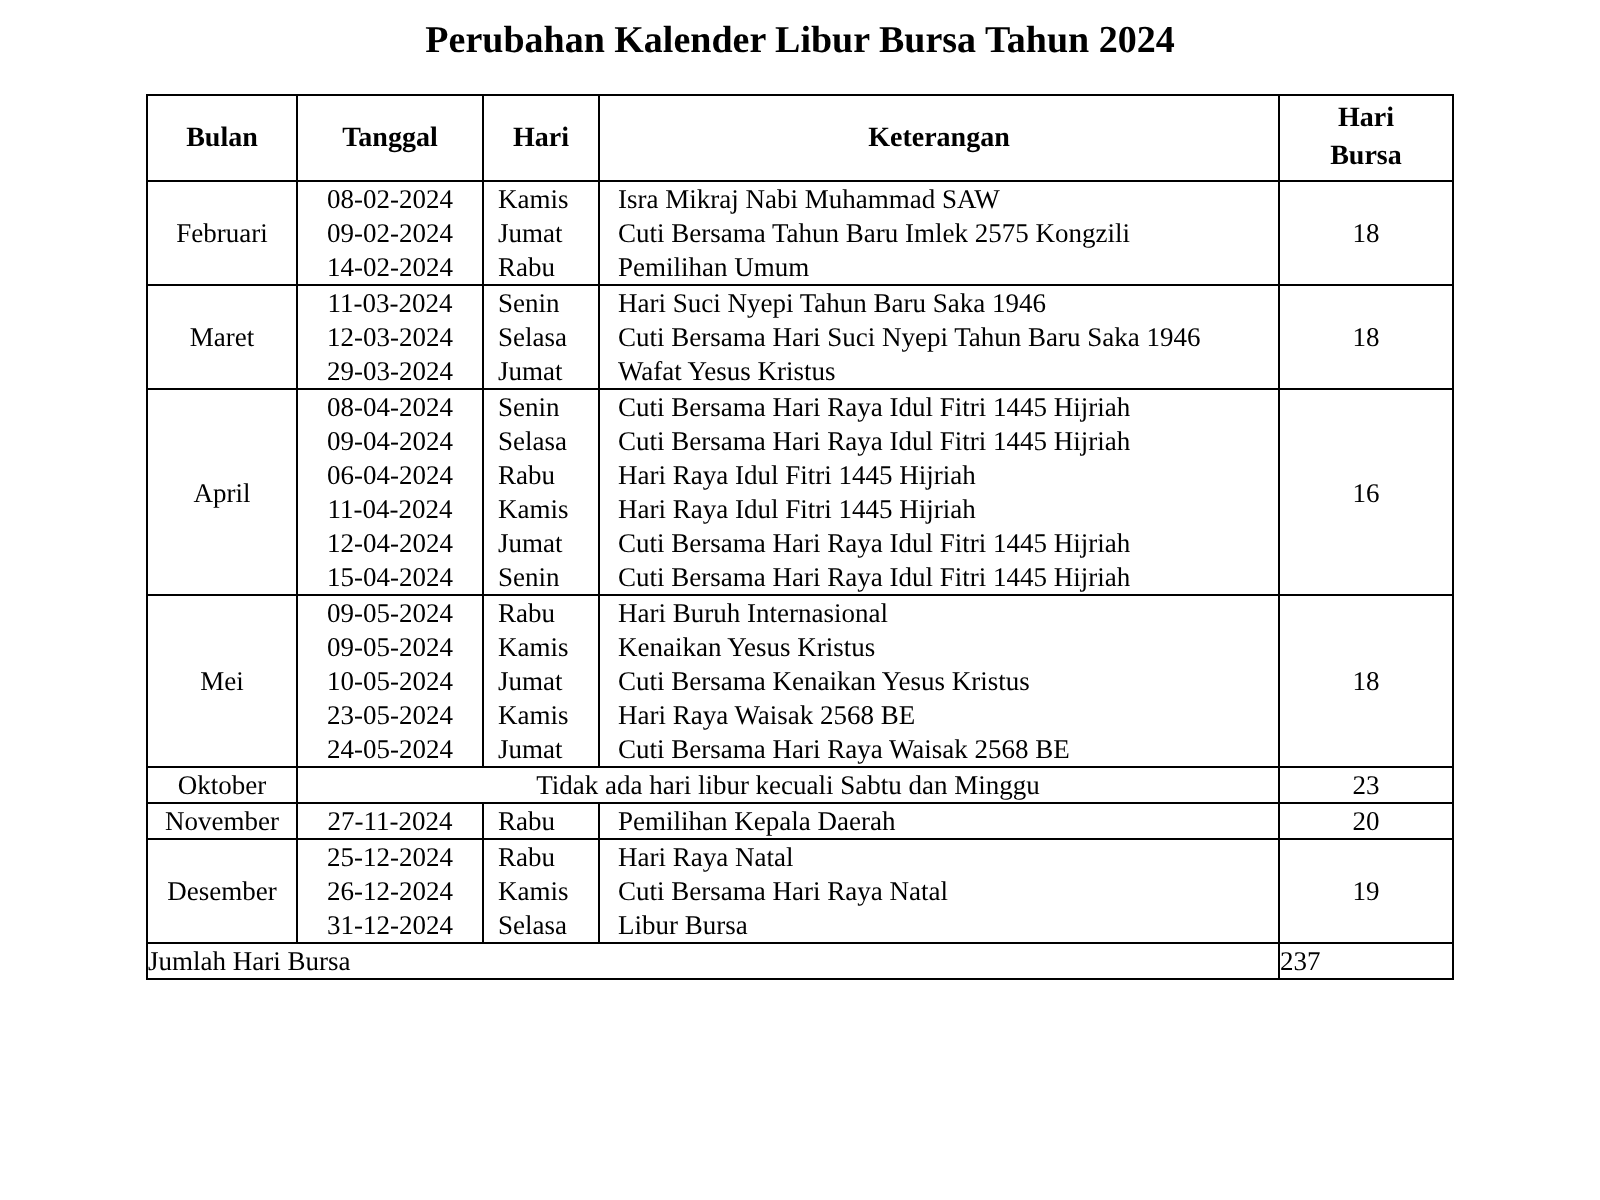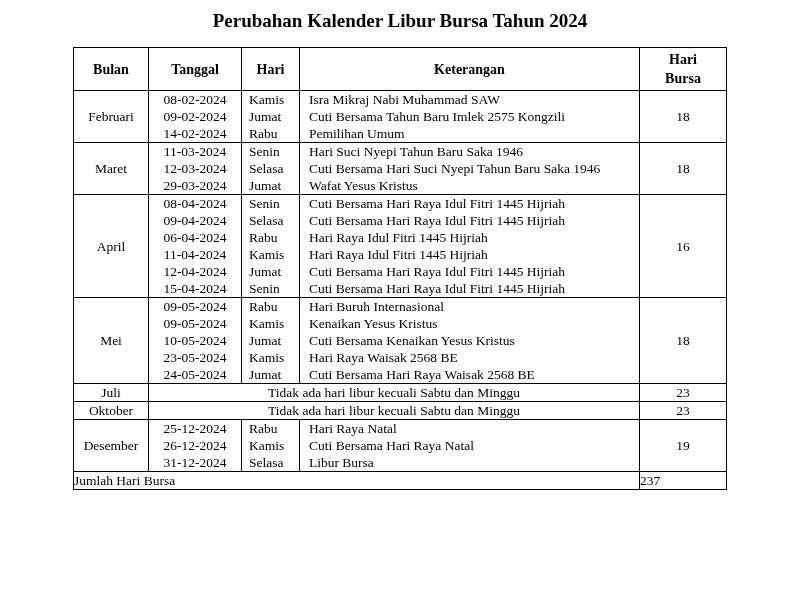--- a/index.html
+++ b/index.html
@@ -168,28 +168,36 @@
           <td class="stack ket">
             <div>Hari Buruh Internasional</div>
             <div>Kenaikan Yesus Kristus</div>
             <div>Cuti Bersama Kenaikan Yesus Kristus</div>
             <div>Hari Raya Waisak 2568 BE</div>
             <div>Cuti Bersama Hari Raya Waisak 2568 BE</div>
           </td>
           <td class="bursa">18</td>
         </tr>
         <tr>
-          <td class="bulan">Juli</td>
-          <td class="note" colspan="3">Tidak ada hari libur kecuali Sabtu dan Minggu</td>
-          <td class="bursa">23</td>
-        </tr>
-        <tr>
           <td class="bulan">Oktober</td>
           <td class="note" colspan="3">Tidak ada hari libur kecuali Sabtu dan Minggu</td>
           <td class="bursa">23</td>
+        </tr>
+        <tr>
+          <td class="bulan">November</td>
+          <td class="stack tanggal">
+            <div>27-11-2024</div>
+          </td>
+          <td class="stack hari">
+            <div>Rabu</div>
+          </td>
+          <td class="stack ket">
+            <div>Pemilihan Kepala Daerah</div>
+          </td>
+          <td class="bursa">20</td>
         </tr>
         <tr>
           <td class="bulan">Desember</td>
           <td class="stack tanggal">
             <div>25-12-2024</div>
             <div>26-12-2024</div>
             <div>31-12-2024</div>
           </td>
           <td class="stack hari">
             <div>Rabu</div>

